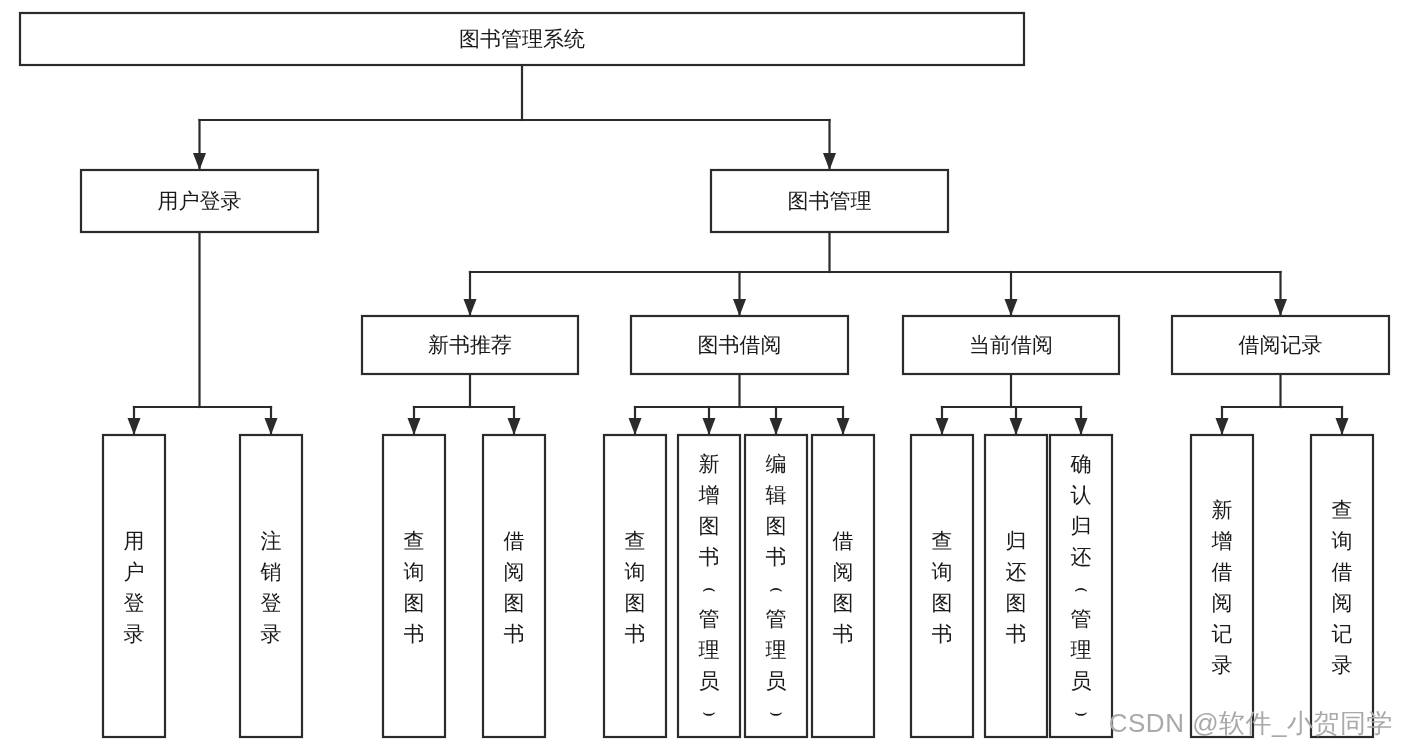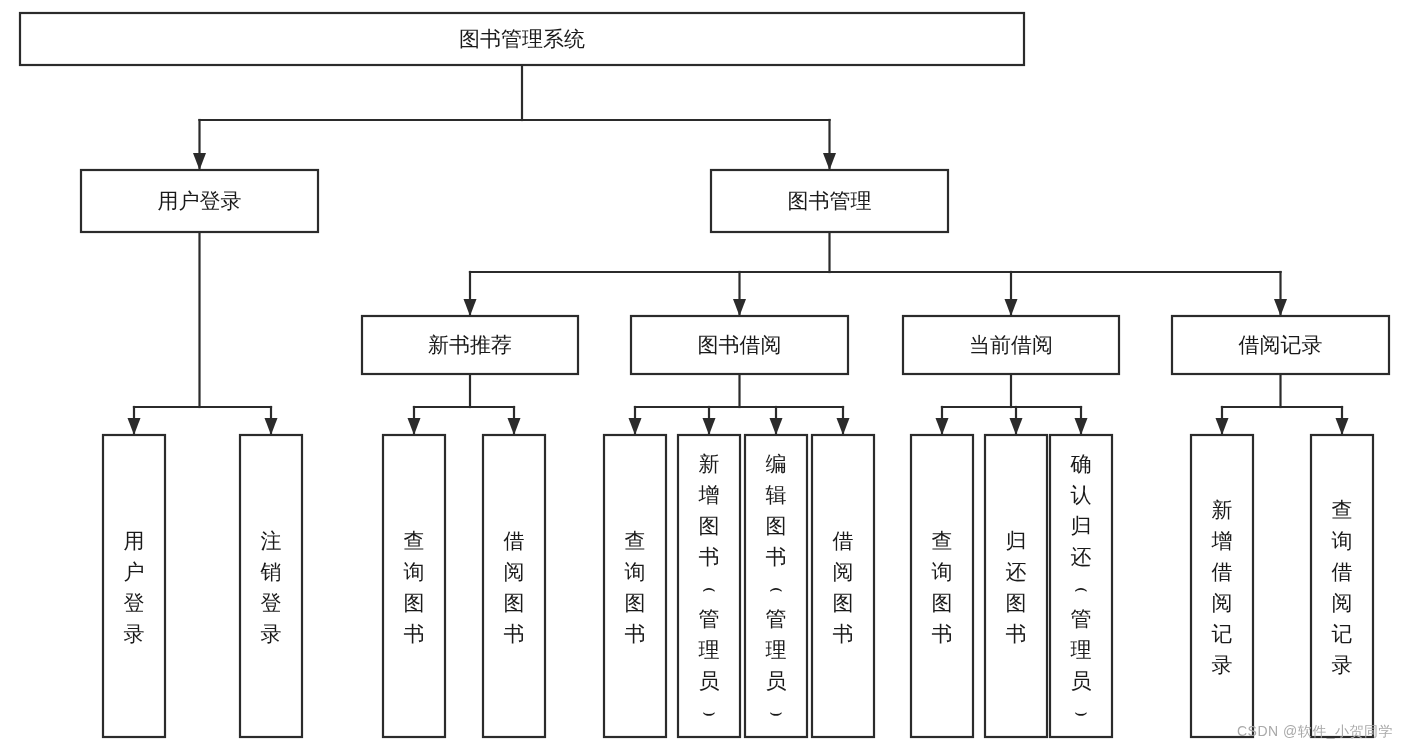--- a/index.html
+++ b/index.html
@@ -54,21 +54,21 @@
     font-family: "Liberation Sans", "DejaVu Sans", sans-serif;
     font-size: 21px;
     fill: #1a1a1a;
     text-anchor: middle;
   }
   .watermark {
     position: absolute;
     right: 12px;
     bottom: 6px;
     font-family: "Liberation Sans", "DejaVu Sans", sans-serif;
-    font-size: 14px;
+    font-size: 26px;
     color: #a9a9a9;
     white-space: nowrap;
     letter-spacing: 0.5px;
     pointer-events: none;
   }
 </style>
 </head>
 <body>
 
 <div id="diagram-root">

